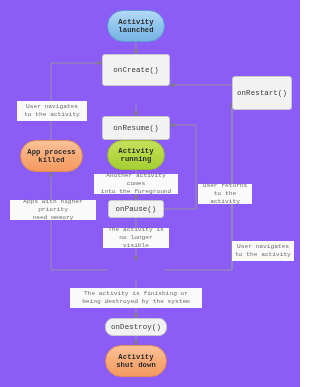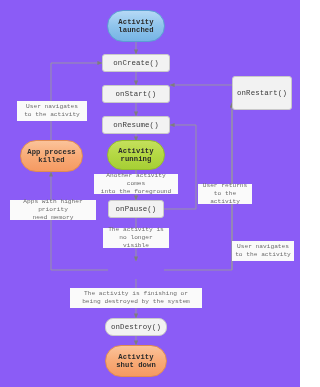--- a/index.html
+++ b/index.html
@@ -125,25 +125,24 @@
     </g>
   </svg>
 
   <div class="node state launched" style="left:107px; top:10px; width:58px; height:32px;">
     <span>
       <span>Activity</span><br>
       <span>launched</span>
     </span>
   </div>
 
-  <div class="node method" style="left:102px; top:54px; width:68px; height:18px;">onCreate()</div>
-
-  <div class="node method" style="left:102px; top:85px; width:68px; height:18px;">onStart()</div>
-
-  <div class="node method" style="left:102px; top:116px; width:68px; height:18px;">onResume()</div>
+  <div class="node method" style="left:102px; top:54px; width:68px; height:32px;">onCreate()</div>
+
+
+  <div class="node method" style="left:102px; top:116px; width:68px; height:24px;">onResume()</div>
 
   <div class="node method" style="left:232px; top:76px; width:60px; height:34px;">onRestart()</div>
 
   <div class="node state killed" style="left:20px; top:140px; width:63px; height:32px;">
     <span>
       <span>App process</span><br>
       <span>killed</span>
     </span>
   </div>
 

